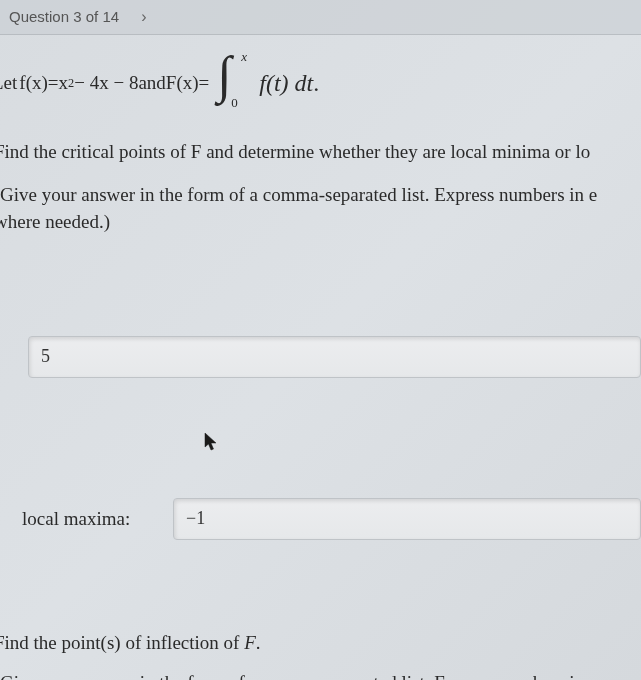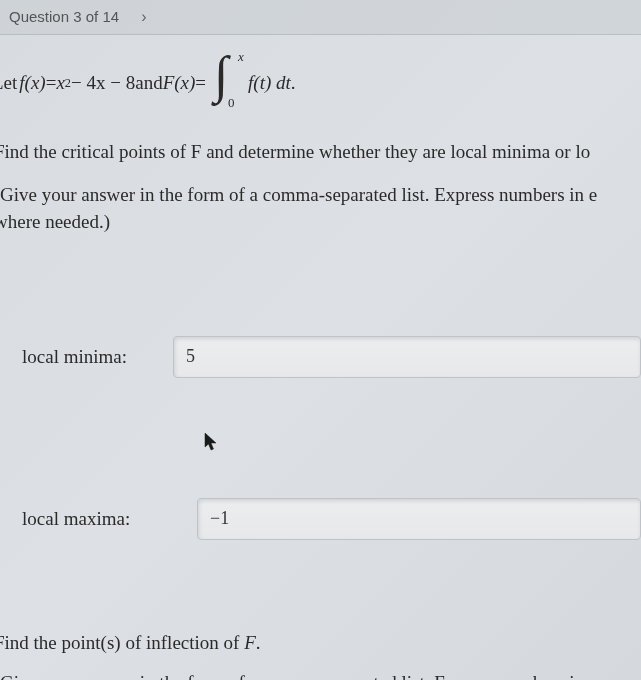--- a/index.html
+++ b/index.html
@@ -30,21 +30,21 @@
     }
     .math-line {
       font-size: 19px;
       padding: 0 0 0 0;
       margin-left: -8px;
       display: flex;
       align-items: center;
       flex-wrap: nowrap;
       white-space: nowrap;
     }
-    .math-line .fn { font-style: italic; }
+    .math-line .fn { }
     .sup { font-size: 0.65em; vertical-align: super; line-height: 0; }
     .integral-wrap {
       display: inline-flex;
       align-items: center;
       margin-left: 8px;
     }
     .intsym {
       position: relative;
       display: inline-block;
       height: 60px;
@@ -65,42 +65,42 @@
       font-style: italic;
     }
     .intsym .lb {
       position: absolute;
       bottom: 2px;
       left: 14px;
       font-size: 13px;
     }
     .integrand {
       font-style: italic;
-      font-size: 19px;
-      margin-left: 2px;
+      font-size: 24px;
+      margin-left: 10px;
     }
     .para {
       font-size: 19px;
       margin-left: -6px;
       margin-top: 26px;
       line-height: 1.35;
     }
     .para2 {
       font-size: 19px;
       margin-left: 0;
       margin-top: 16px;
       line-height: 1.45;
     }
     .answer-row {
       display: flex;
       align-items: center;
       margin-left: 22px;
     }
     .row-minima { margin-top: 100px; }
-    .row-maxima { margin-top: 120px; gap: 24px; }
+    .row-maxima { margin-top: 120px; }
     .ans-label {
       font-size: 19px;
       min-width: 145px;
     }
     .ans-input {
       flex: 1;
       height: 42px;
       background: linear-gradient(to bottom, #ecedef 0%, #e6e8ea 100%);
       border: 1px solid #bfc3c7;
       border-radius: 4px;
@@ -169,21 +169,20 @@
   </div>
 
   <div class="para">Find the critical points of F and determine whether they are local minima or lo</div>
 
   <div class="para2">
     <span>Give your answer in the form of a comma-separated list. Express numbers in e</span><br>
     <span style="margin-left:-6px; display:inline-block;">where needed.)</span>
   </div>
 
   <div class="answer-row row-minima">
-    <span class="ans-label">local minima:</span>
     <input class="ans-input" type="text" value="5" style="">
   </div>
 
   <div class="answer-row row-maxima">
     <span class="ans-label">local maxima:</span>
     <input class="ans-input" type="text" value="−1" style="">
   </div>
 
   <div class="section2">
     <div class="inflect">

